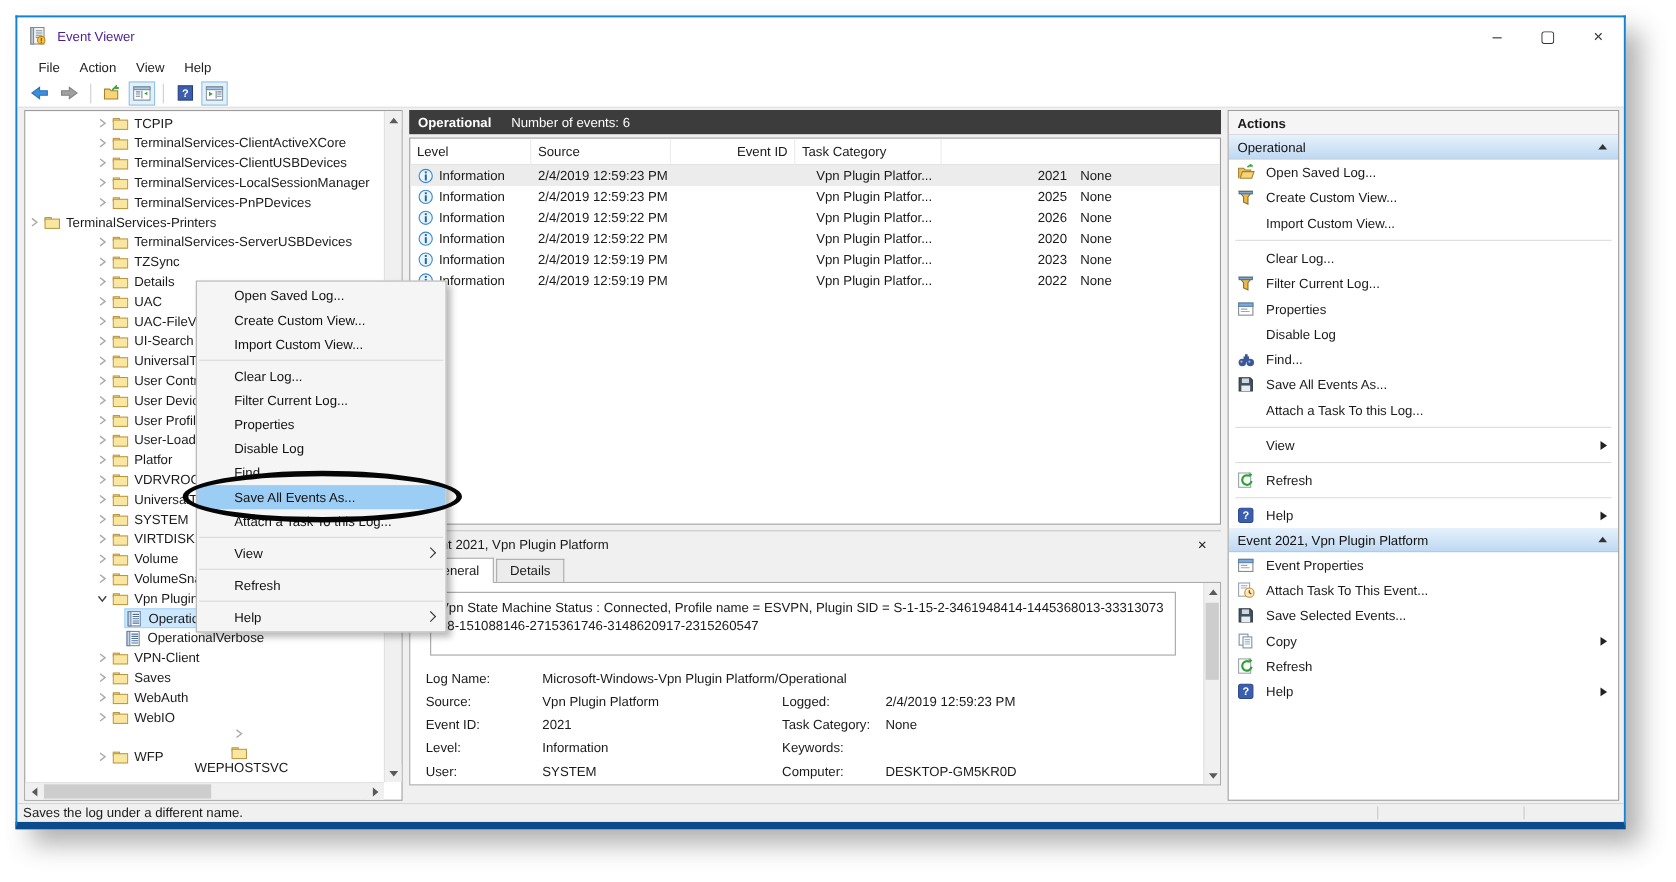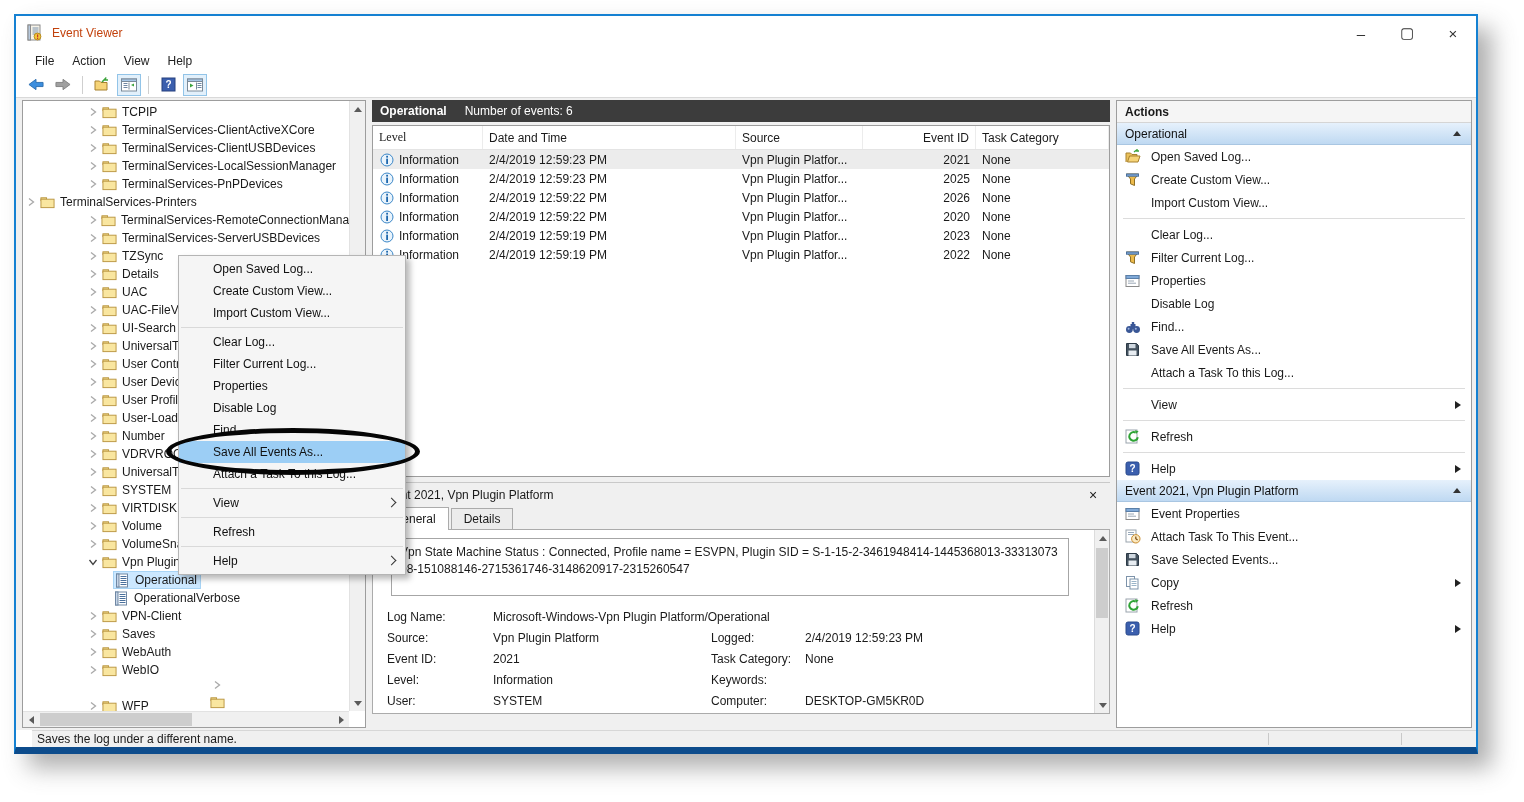--- a/index.html
+++ b/index.html
@@ -6,21 +6,21 @@
   html,body { width:1524px; height:802px; background:#ffffff; overflow:hidden;
     font-family:"Liberation Sans", sans-serif; font-size:12px; color:#1a1a1a; }
 
   
   .window { position:absolute; left:14px; top:14px; width:1464px; height:740px;
     background:#ffffff; border:2px solid #1581d2; border-bottom:7px solid #0d4c8c;
     box-shadow:14px 14px 22px rgba(80,80,80,.45);
     display:flex; flex-direction:column; }
   .titlebar { height:34px; display:flex; align-items:center; padding-left:10px; background:#fff; flex:0 0 auto; }
   .titlebar .app-icon { width:18px; height:18px; display:inline-flex; margin-right:8px; }
-  .titlebar .title { font-size:12px; color:#c2410c; }
+  .titlebar .title { font-size:12px; color:#4c1d95; }
   .win-controls { margin-left:auto; display:flex; height:100%; }
   .win-btn { width:46px; height:100%; display:flex; align-items:center; justify-content:center;
     font-size:15px; color:#333; }
   .menubar { height:22px; display:flex; align-items:center; padding-left:10px; gap:0; flex:0 0 auto; background:#fff; }
   .menubar .menu-item { padding:2px 9px; color:#222; }
   .toolbar { height:26px; display:flex; align-items:center; padding-left:8px; gap:3px;
     background:#fff; border-bottom:1px solid #d9d9d9; flex:0 0 auto; }
   .tool-btn { width:24px; height:22px; display:flex; align-items:center; justify-content:center; border:1px solid transparent; }
   .tool-btn.hl { background:#e2f0fb; border:1px solid #92c4e8; }
   .tool-sep { width:1px; height:18px; background:#cfcfcf; margin:0 4px; }
@@ -86,21 +86,21 @@
   .act-section-hd .tri-up { margin-left:auto; border-bottom-color:#333; }
   .act-item { height:23px; display:flex; align-items:center; padding:0 10px 0 8px; }
   .act-item .ico { flex:0 0 20px; justify-content:flex-start; }
   .act-item .lab { margin-left:6px; }
   .act-item .sub { margin-left:auto; }
   .act-sep { height:1px; background:#dcdcdc; margin:4px 6px; }
   .sub-arrow { width:0; height:0; border:4px solid transparent; border-left:6px solid #222; border-right:none; }
 
   
   .statusbar { height:17px; background:#f0f0f0; border-top:1px solid #d7d7d7; position:relative;
-    display:flex; align-items:center; padding-left:5px; flex:0 0 auto;margin-left:16px; }
+    display:flex; align-items:center; padding-left:5px; flex:0 0 auto; }
   .sb-div { position:absolute; top:2px; bottom:2px; width:1px; background:#c9c9c9; }
 
   
   .context-menu { position:absolute; left:178px; top:255px; width:228px; background:#f5f5f5;
     border:1px solid #b5b5b5; box-shadow:4px 4px 6px rgba(0,0,0,.28); z-index:50; padding:2px 0; }
   .cm-item { height:22px; line-height:22px; padding-left:34px; white-space:nowrap; position:relative; color:#111; }
   .cm-item.hl { background:#9ccef5; }
   .cm-item .cm-sub { position:absolute; right:10px; top:7px; width:7px; height:7px;
     border-right:1.6px solid #333; border-bottom:1.6px solid #333; transform:rotate(-45deg); }
   .cm-sep { height:1px; background:#d9d9d9; margin:3px 2px; }
@@ -287,34 +287,20 @@
               <svg width="12" height="12" viewBox="0 0 12 12">
                 <polyline points="4,2.5 8.5,6 4,9.5" fill="none" stroke="#a9a9a9" stroke-width="1.3"></polyline>
               </svg>
             </span>
             <span class="ico">
               <svg width="15" height="14" viewBox="0 0 16 14">
                 <rect x="1" y="2.5" width="6" height="3" fill="#f5dd8e" stroke="#b99540"></rect>
                 <rect x="1" y="4" width="14" height="9" fill="#f9e6a0" stroke="#b99540"></rect>
               </svg>
             </span>
-            <span class="lab">TerminalServices-RemoteConnectionMana</span>
-          </div>
-          <div class="tree-row" style="padding-left: 62px;">
-            <span class="chev">
-              <svg width="12" height="12" viewBox="0 0 12 12">
-                <polyline points="4,2.5 8.5,6 4,9.5" fill="none" stroke="#a9a9a9" stroke-width="1.3"></polyline>
-              </svg>
-            </span>
-            <span class="ico">
-              <svg width="15" height="14" viewBox="0 0 16 14">
-                <rect x="1" y="2.5" width="6" height="3" fill="#f5dd8e" stroke="#b99540"></rect>
-                <rect x="1" y="4" width="14" height="9" fill="#f9e6a0" stroke="#b99540"></rect>
-              </svg>
-            </span>
             <span class="lab">TerminalServices-ServerUSBDevices</span>
           </div>
           <div class="tree-row" style="padding-left: 62px;">
             <span class="chev">
               <svg width="12" height="12" viewBox="0 0 12 12">
                 <polyline points="4,2.5 8.5,6 4,9.5" fill="none" stroke="#a9a9a9" stroke-width="1.3"></polyline>
               </svg>
             </span>
             <span class="ico">
               <svg width="15" height="14" viewBox="0 0 16 14">
@@ -455,21 +441,21 @@
               <svg width="12" height="12" viewBox="0 0 12 12">
                 <polyline points="4,2.5 8.5,6 4,9.5" fill="none" stroke="#a9a9a9" stroke-width="1.3"></polyline>
               </svg>
             </span>
             <span class="ico">
               <svg width="15" height="14" viewBox="0 0 16 14">
                 <rect x="1" y="2.5" width="6" height="3" fill="#f5dd8e" stroke="#b99540"></rect>
                 <rect x="1" y="4" width="14" height="9" fill="#f9e6a0" stroke="#b99540"></rect>
               </svg>
             </span>
-            <span class="lab">Number</span>
+            <span class="lab">Platfor</span>
           </div>
           <div class="tree-row" style="padding-left: 62px;">
             <span class="chev">
               <svg width="12" height="12" viewBox="0 0 12 12">
                 <polyline points="4,2.5 8.5,6 4,9.5" fill="none" stroke="#a9a9a9" stroke-width="1.3"></polyline>
               </svg>
             </span>
             <span class="ico">
               <svg width="15" height="14" viewBox="0 0 16 14">
                 <rect x="1" y="2.5" width="6" height="3" fill="#f5dd8e" stroke="#b99540"></rect>
@@ -689,22 +675,21 @@
       </div>
     </div>
 
     <div class="center-panel">
       <div class="center-header">
         <span class="hd-title">Operational</span>
         <span>Number of events: 6</span>
       </div>
       <div class="events-table">
         <div class="ev-headrow" id="events-head">
-            <div class="ev-hcell" style="width: 110px; font-family: Liberation Serif, serif;">Level</div>
-            <div class="ev-hcell" style="width: 253px;">Date and Time</div>
+            <div class="ev-hcell" style="width: 110px;">Level</div>
             <div class="ev-hcell" style="width: 127px;">Source</div>
             <div class="ev-hcell num" style="width: 113px;">Event ID</div>
             <div class="ev-hcell" style="width: 133px;">Task Category</div>
           </div>
         <div id="events-rows">
             <div class="ev-row sel">
               <div class="ev-cell" style="width: 110px;">
                 <span class="ico">
                   <svg width="14" height="14" viewBox="0 0 14 14">
                     <circle cx="7" cy="7" r="6" fill="#eaf4fc" stroke="#3b87c8"></circle>

